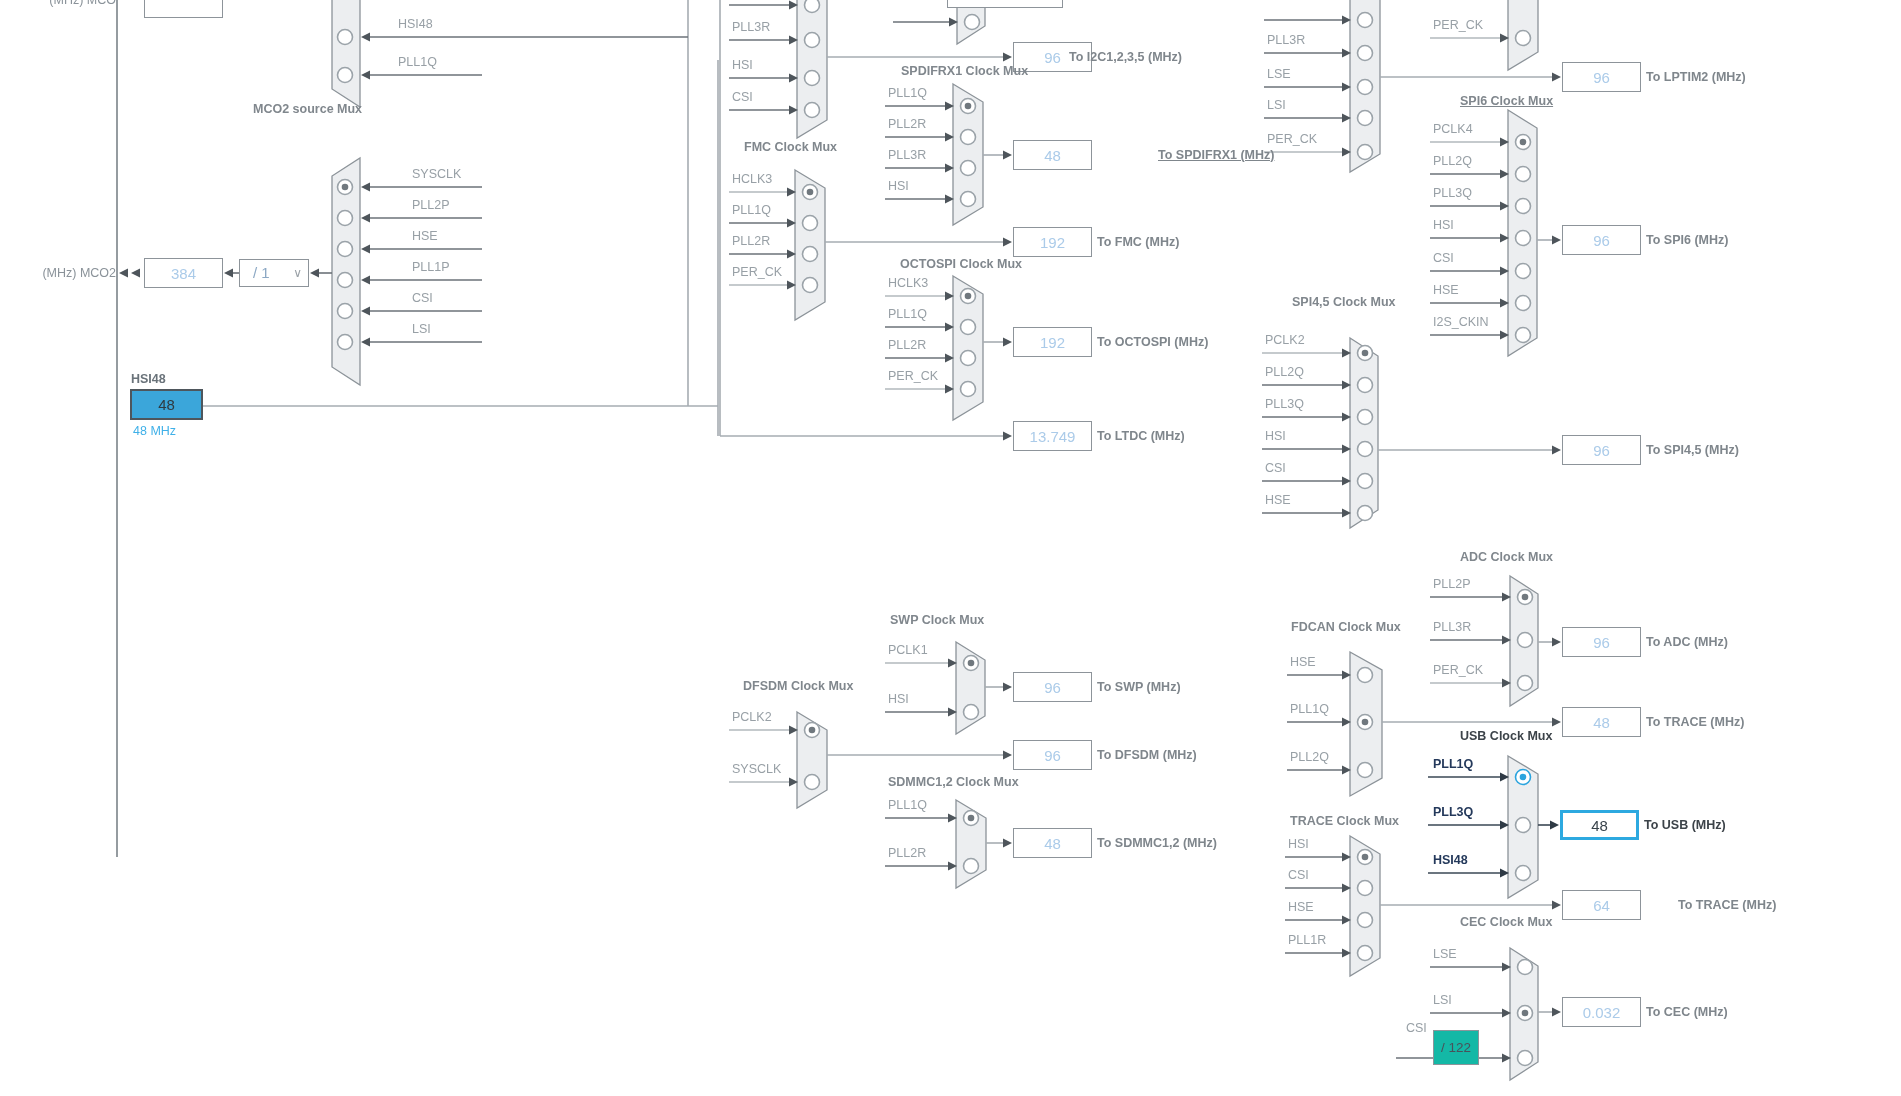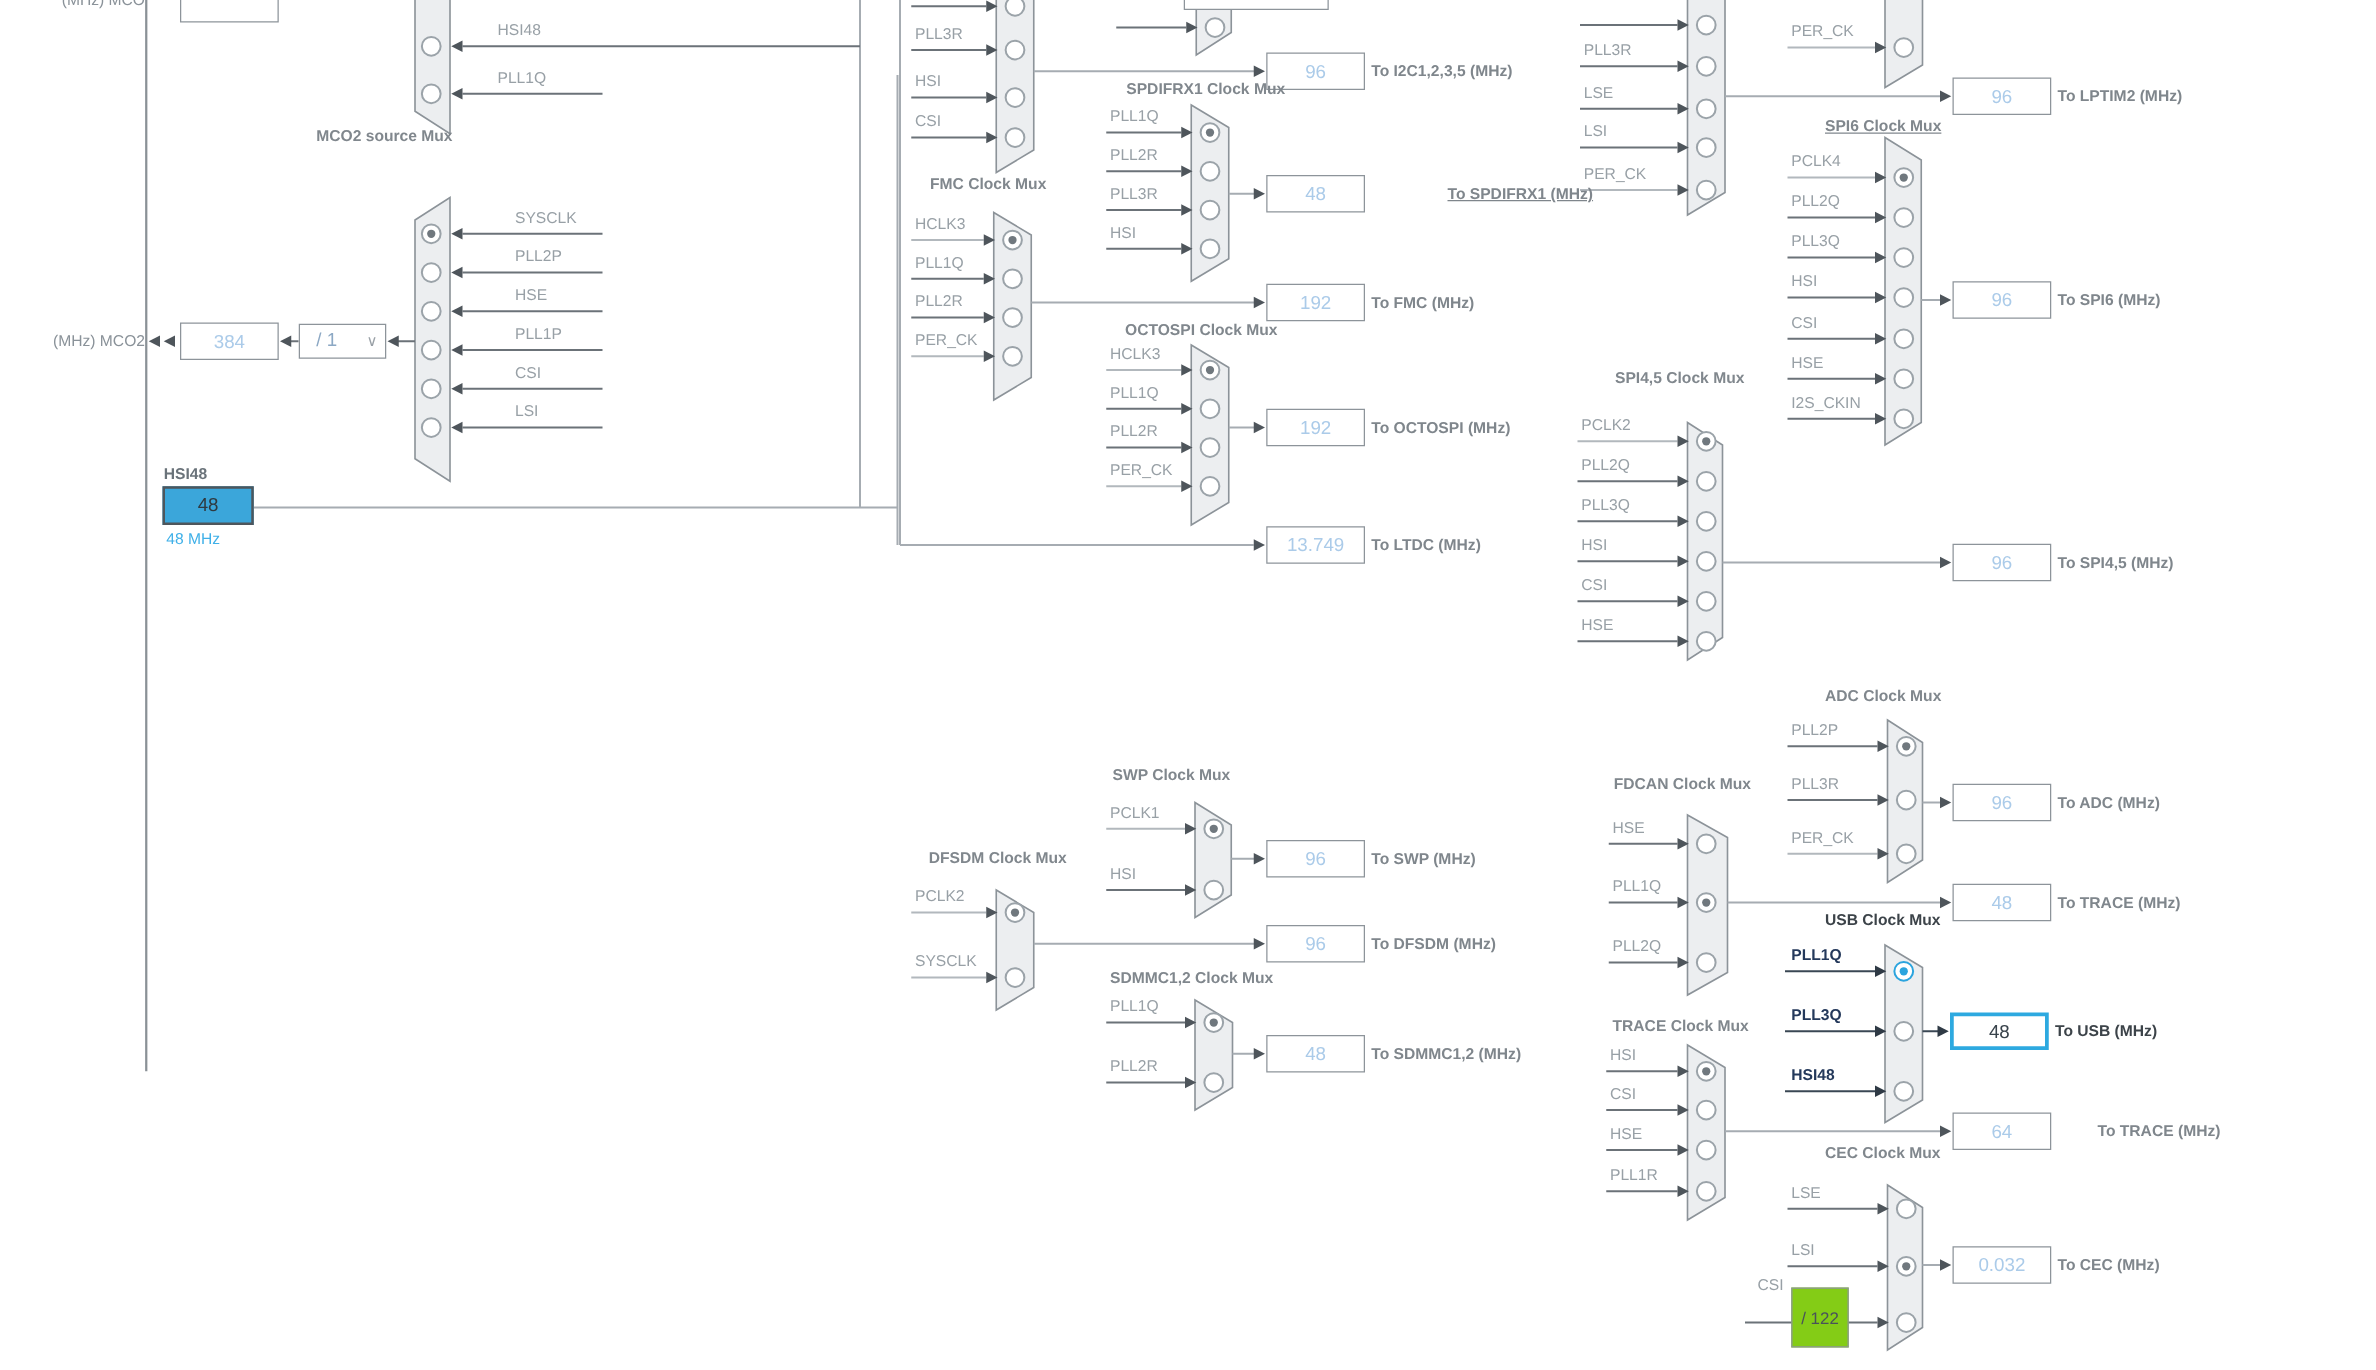--- a/index.html
+++ b/index.html
@@ -13,21 +13,21 @@
   .tolbl{position:absolute;z-index:2;font-size:12.5px;font-weight:bold;color:#7F868C;white-space:nowrap;line-height:14px;}
   .tolbl.emph{color:#3C4349;}
   .vbox{position:absolute;z-index:2;width:79px;height:30px;border:1.5px solid #8D949A;background:#fff;
         box-sizing:border-box;display:flex;align-items:center;justify-content:center;
         font-size:15px;color:#ABCBE9;}
   .vbox.usb{border:3px solid #2DA9E0;color:#39434B;}
   .vbox.partial{z-index:2;}
   .combo{position:absolute;z-index:2;width:70px;height:28px;border:1.5px solid #8D949A;background:#fff;
          box-sizing:border-box;font-size:15px;color:#8CA8C4;line-height:25px;padding-left:13px;}
   .combo .chev{position:absolute;right:6px;top:1px;color:#9AA1A7;font-size:12px;}
-  .divbox{position:absolute;z-index:3;width:46px;height:48px;border:1.5px solid #8D949A;background:#84cc16;
+  .divbox{position:absolute;z-index:3;width:46px;height:35px;border:1.5px solid #8D949A;background:#14b8a6;
           box-sizing:border-box;display:flex;align-items:center;justify-content:center;
           font-size:13.5px;color:#49525A;}
   .srcbox{position:absolute;z-index:2;width:73px;height:31px;background:#3BA6DA;border:2px solid #4E565C;
           box-sizing:border-box;display:flex;align-items:center;justify-content:center;
           font-size:15px;color:#2F3A41;}
   .srclbl{position:absolute;z-index:2;font-size:12.5px;font-weight:bold;color:#6A737A;white-space:nowrap;}
   .srccap{position:absolute;z-index:2;font-size:12.5px;color:#3FB0E8;white-space:nowrap;}
   .mcotext{position:absolute;z-index:2;font-size:12.5px;color:#8A9299;white-space:nowrap;text-align:right;width:92px;}
 </style>
 </head>
@@ -316,21 +316,21 @@
     <div class="lbl" style="left: 412px; top: 199px;">PLL2P</div>
     <div class="lbl" style="left: 412px; top: 230px;">HSE</div>
     <div class="lbl" style="left: 412px; top: 261px;">PLL1P</div>
     <div class="lbl" style="left: 412px; top: 292px;">CSI</div>
     <div class="lbl" style="left: 412px; top: 323px;">LSI</div>
     <div class="title" style="left: 253px; top: 103px;">MCO2 source Mux</div>
     <div class="lbl" style="left: 732px; top: 21px;">PLL3R</div>
     <div class="lbl" style="left: 732px; top: 59px;">HSI</div>
     <div class="lbl" style="left: 732px; top: 91px;">CSI</div>
     <div class="vbox" style="left: 1013px; top: 42px;">96</div>
-    <div class="tolbl" style="left: 1097px; top: 50px;">To I2C1,2,3,5 (MHz)</div>
+    <div class="tolbl" style="left: 1069px; top: 50px;">To I2C1,2,3,5 (MHz)</div>
     <div class="lbl" style="left: 888px; top: 87px;">PLL1Q</div>
     <div class="lbl" style="left: 888px; top: 118px;">PLL2R</div>
     <div class="lbl" style="left: 888px; top: 149px;">PLL3R</div>
     <div class="lbl" style="left: 888px; top: 180px;">HSI</div>
     <div class="title" style="left: 901px; top: 65px;">SPDIFRX1 Clock Mux</div>
     <div class="vbox" style="left: 1013px; top: 140px;">48</div>
     <div class="tolbl" style="left: 1158px; top: 148px; text-decoration: underline;">To SPDIFRX1 (MHz)</div>
     <div class="lbl" style="left: 732px; top: 173px;">HCLK3</div>
     <div class="lbl" style="left: 732px; top: 204px;">PLL1Q</div>
     <div class="lbl" style="left: 732px; top: 235px;">PLL2R</div>

